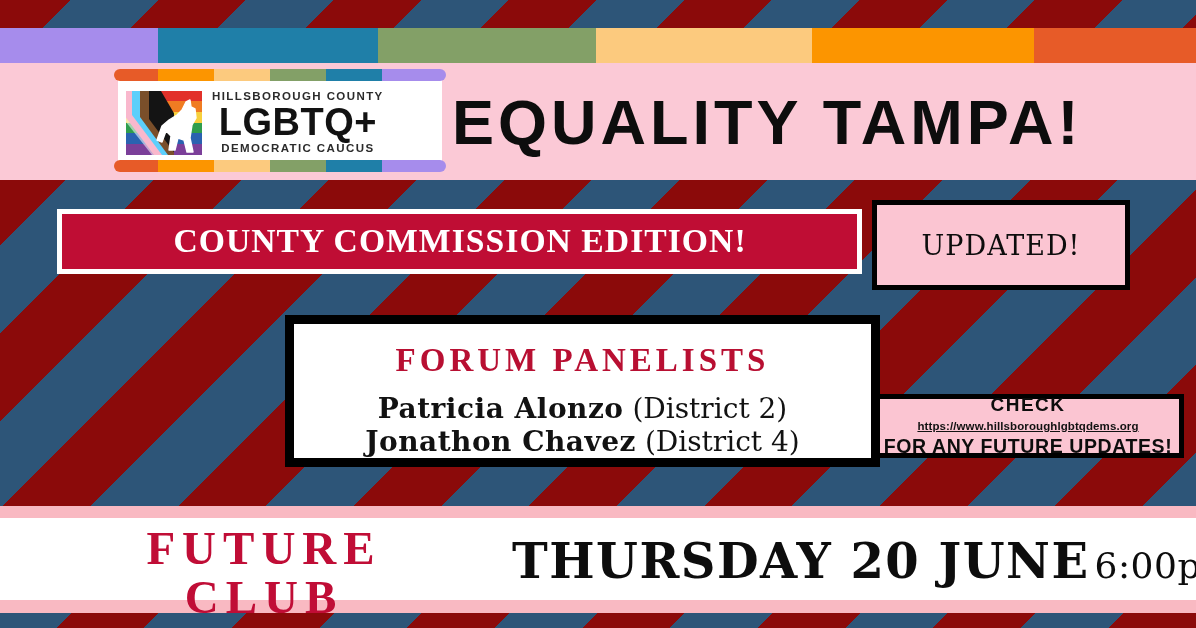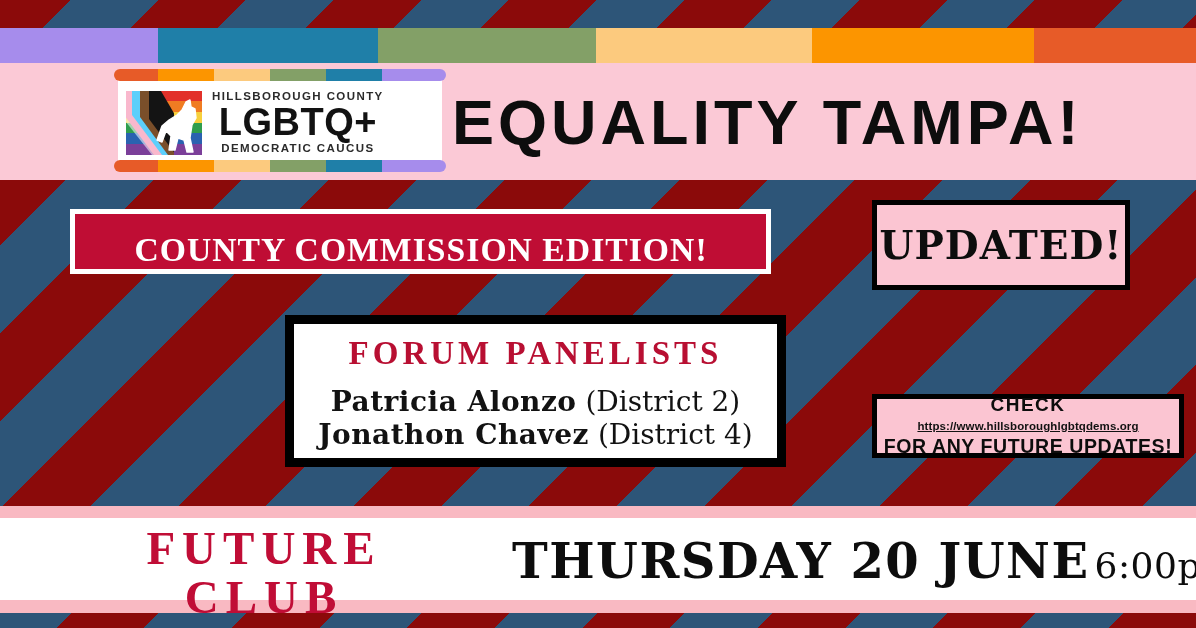--- a/index.html
+++ b/index.html
@@ -127,25 +127,25 @@
     letter-spacing:4px;
     color:#0d0d0d;
     font-family:"Liberation Sans", sans-serif;
     z-index:5;
     white-space:nowrap;
   }
 
   
   .red-banner {
     position:absolute;
-    left:70px; top:209px;
-    width:701px; height:65px;
+    left:57px; top:209px;
+    width:805px; height:65px;
     background:#bf0d34;
     border:5px solid #ffffff;
-    display:flex; align-items:flex-end; justify-content:center;
+    display:flex; align-items:center; justify-content:center;
     z-index:5;
   }
   .red-banner-text {
     color:#ffffff;
     font-family:"Liberation Serif", serif;
     font-weight:bold;
     font-size:33px;
     letter-spacing:1px;
     white-space:nowrap;
     transform:scaleX(1.02);
@@ -156,36 +156,36 @@
     position:absolute;
     left:872px; top:200px;
     width:258px; height:90px;
     background:#fbc5d2;
     border:5px solid #000000;
     display:flex; align-items:center; justify-content:center;
     z-index:5;
   }
   .updated-text {
     font-family:"DejaVu Serif", serif;
-    font-weight:bold;
-    font-size:39px;
+    font-weight:normal;
+    font-size:27px;
     letter-spacing:1px;
     color:#0d0d0d;
   }
 
   
   .panelists-box {
     position:absolute;
     left:285px; top:315px;
-    width:501px; height:152px;
+    width:595px; height:152px;
     background:#ffffff;
     border:9px solid #000000;
     z-index:6;
     display:flex; flex-direction:column;
-    align-items:center; justify-content:center;
+    align-items:center; justify-content:flex-end;
     padding-top:4px;
   }
   .panelists-title {
     font-family:"Liberation Serif", serif;
     font-weight:bold;
     font-size:33px;
     letter-spacing:4px;
     color:#b80f32;
     margin-bottom:13px;
   }

